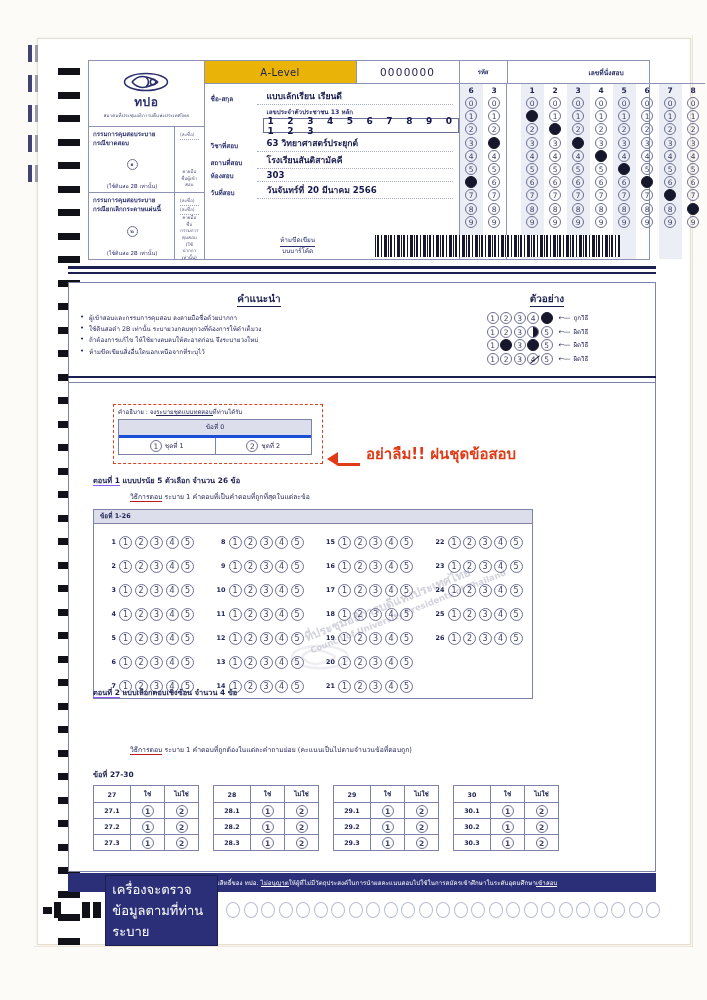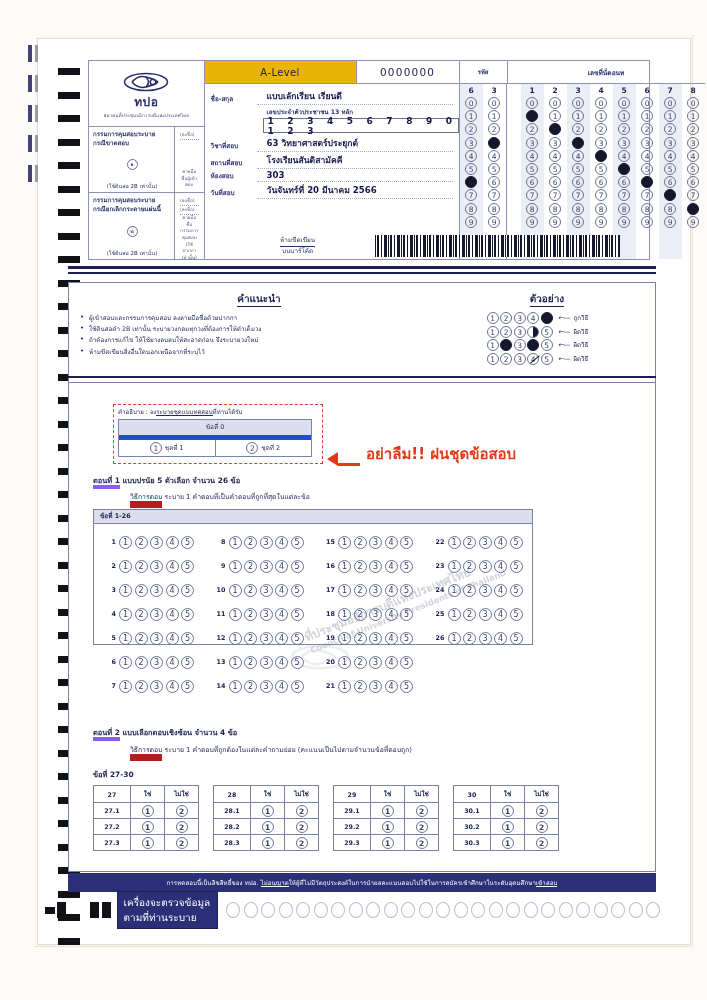--- a/index.html
+++ b/index.html
@@ -301,21 +301,21 @@
     width: 210px; height: 60px;
     border: 1.4px dashed #d9411f;
     box-sizing: border-box;
     padding: 2px 4px 0 4px;
   }
   .set-desc { font-size: 6.1px; color: #24285a; margin-bottom: 2px; }
   .set-desc .u { border-bottom: 1px solid #24285a; }
   .set-tbl { width: 194px; border: 1px solid #7d83a8; box-sizing: border-box; }
   .set-tbl .top {
     background: #dcdeeb; text-align: center; font-size: 6.4px; color: #1c2050;
-    height: 15px; line-height: 15px; border-bottom: 5px solid #1d4ed8;
+    height: 15px; line-height: 15px; border-bottom: 3px solid #1d4ed8;
   }
   .set-tbl .bot { display: flex; height: 16px; }
   .set-cell {
     flex: 1; display: flex; align-items: center; justify-content: center; gap: 3px;
     font-size: 6.4px; color: #1c2050;
   }
   .set-cell:first-child { border-right: 1px solid #7d83a8; }
 
   .red-arrow {
     position: absolute; left: 327px; top: 442px;
@@ -328,28 +328,28 @@
   }
   .ra-tail { width: 22px; height: 3.5px; background: #e03a16; }
   .ra-text {
     margin-left: 6px; font-size: 15px; font-weight: bold; color: #e03a16;
     white-space: nowrap;
   }
 
   .sec-head {
     position: absolute; font-size: 7.4px; color: #1c2050; font-weight: bold;
   }
-  .sec-head .u { border-bottom: 4px solid #8b5cf6; }
+  .sec-head .u { border-bottom: 1px solid #8b5cf6; }
   .sec-sub { position: absolute; font-size: 6.8px; color: #1c2050; }
-  .sec-sub .u { border-bottom: 7px solid #b91c1c; }
+  .sec-sub .u { border-bottom: 1px solid #b91c1c; }
 
   
   .ansbox {
     position: absolute; left: 93px; top: 509px;
-    width: 440px; height: 136px;
+    width: 440px; height: 190px;
     border: 1px solid #7d83a8; box-sizing: border-box;
   }
   .ansbox-head {
     height: 13px; line-height: 13px;
     background: #dcdeeb; border-bottom: 1px solid #7d83a8;
     font-size: 6.4px; color: #1c2050; padding-left: 6px; font-weight: bold;
   }
   .ansgrid { display: flex; padding: 6px 0 0 0; }
   .anscol { width: 110px; }
   .ansrow { display: flex; align-items: center; height: 24px; padding-left: 6px;}
@@ -386,21 +386,21 @@
 
   .bottomrow {
     position: absolute; left: 30px; top: 898px;
     width: 630px; height: 24px;
     display: flex; align-items: center;
   }
   .bmark { width: 18px; height: 7px; background: #111118; }
   .bsq { width: 16px; height: 16px; background: #111118; }
   .machine-chip {
     background: #2a2f77; color: #fff;
-    font-size: 10px; padding: 3px 6px;
+    font-size: 13px; padding: 3px 6px;
     border: 1px solid #1c2050;
   }
   .ovals { display: flex; gap: 3.5px; margin-left: 8px; }
   .ovals i {
     display: block; width: 12px; height: 14px;
     border: 1px solid #b9bdd2; border-radius: 50%;
   }
 
   
   .wm {
@@ -525,21 +525,21 @@
           </div>
         </div>
       </div>
     </div>
 
     <div class="tb-right">
       <div class="tb-rowtop">
         <div class="level-cell">A-Level</div>
         <div class="code-cell">0000000</div>
         <div class="rahat-cell">รหัส</div>
-        <div class="seat-head">เลขที่นั่ตอนท</div>
+        <div class="seat-head">เลขที่นั่งสอบ</div>
       </div>
 
       <div class="tb-rowmain">
         <div class="form-fields" id="fields-host">
             <div class="ff-row">
               <div class="ff-label">ชื่อ-สกุล</div>
               <div class="ff-val">แบบเลักเรียน  เรียนดี</div>
             </div>
             <div class="ff-idlabel">เลขประจำตัวประชาชน 13 หลัก</div>
             <div class="idbox">1 2 3 4 5 6 7 8 9 0 1 2 3</div>
@@ -1108,21 +1108,21 @@
               <span class="bub">2</span>
               <span class="bub">3</span>
               <span class="bub">4</span>
               <span class="bub">5</span>
             </div>
           </div>
         </div>
       </div>
   </div>
 
-  <div class="sec-head" style="left:93px; top:726px;">
+  <div class="sec-head" style="left:93px; top:686px;">
     <span class="u">ตอนที่ 2</span><span> แบบเลือกตอบเชิงซ้อน  จำนวน 4 ข้อ</span>
   </div>
   <div class="sec-sub" style="left:130px; top:744px;">
     <span class="u">วิธีการตอบ</span><span>  ระบาย 1 คำตอบที่ถูกต้องในแต่ละคำถามย่อย (คะแนนเป็นไปตามจำนวนข้อที่ตอบถูก)</span>
   </div>
   <div class="sec-head" style="left:93px; top:768px;">ข้อที่ 27-30</div>
 
   <div class="t2wrap" id="t2-host">
       <table class="t2">
         <thead>

